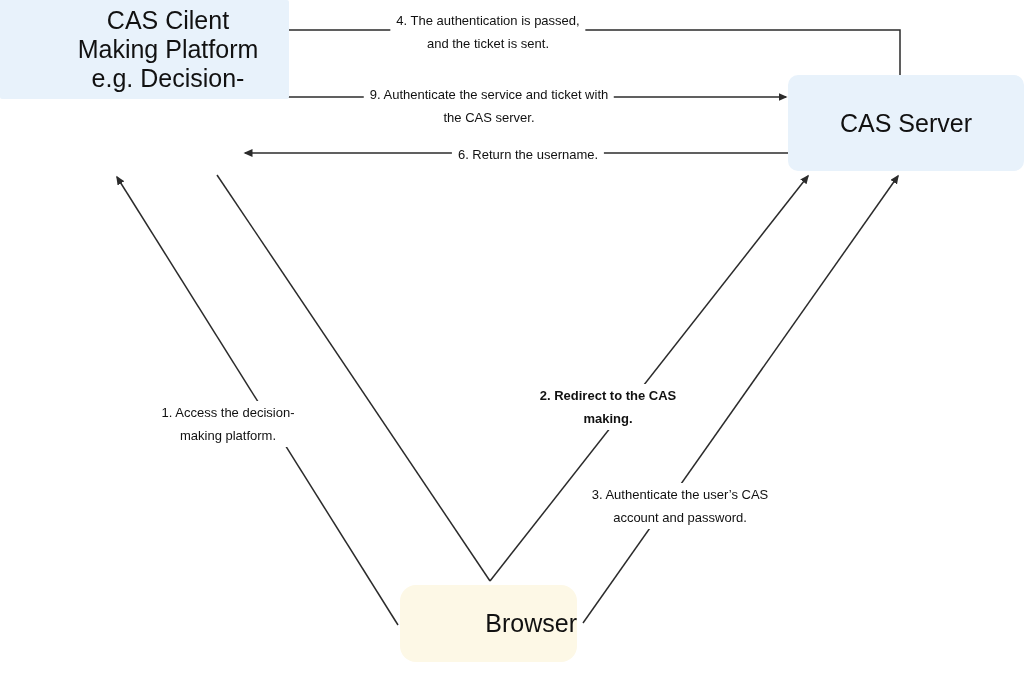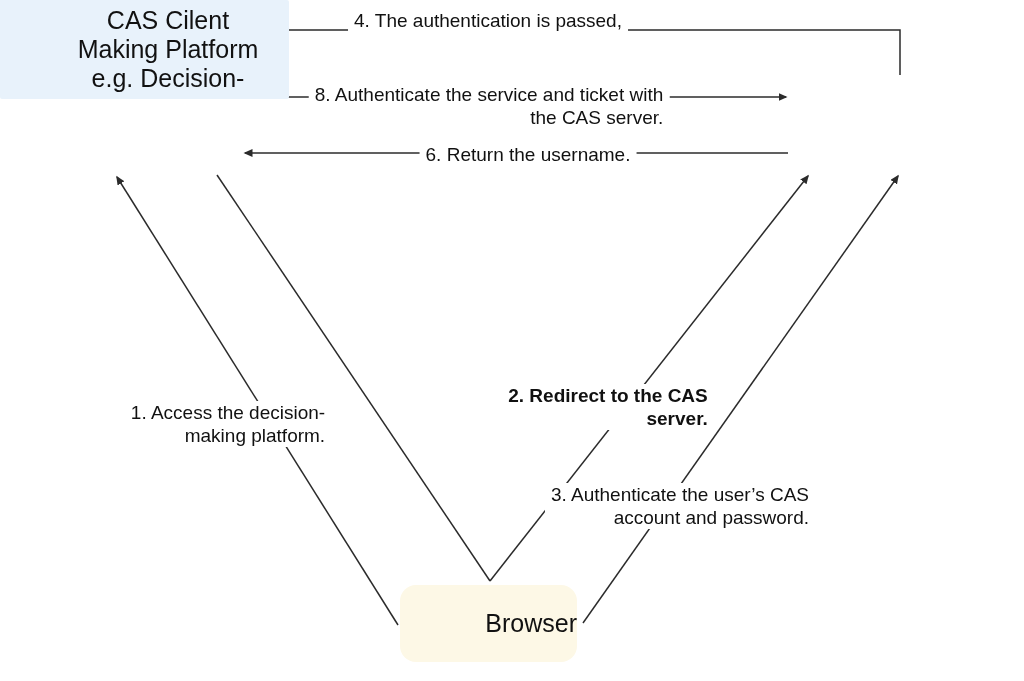--- a/index.html
+++ b/index.html
@@ -39,23 +39,23 @@
   .node-blue{background:var(--node-blue);}
   .node-yellow{background:var(--node-yellow);}
   .node-cas-client{left:0;top:74;width:289px;height:99px;border-radius:2px;padding-left:47px;}
   .node-cas-server{left:788px;top:75px;width:236px;height:96px;border-radius:10px;}
   .node-browser{left:400px;top:585px;width:177px;height:77px;border-radius:16px;align-items:flex-end;}
   .step-label{
     position:absolute;
     transform:translateX(-50%);
     background:var(--background);
     color:var(--text);
-    font-size:19px;
+    font-size:13px;
     line-height:23px;
-    text-align:right;
+    text-align:center;
     padding:0 6px;
     white-space:nowrap;
   }
   .step-label span{display:block;}
   .label-step1{left:228px;top:401px;}
   .label-step2{left:608px;top:384px;font-weight:bold;}
   .label-step3{left:680px;top:477px;margin-top:6px;}
   .label-step4{left:488px;top:9px;}
   .label-step5{left:489px;top:83px;}
   .label-step6{left:528px;top:143px;}
@@ -92,46 +92,50 @@
   </svg>
 
   <div class="corner-fragment"></div>
 
   <div class="node node-blue node-cas-client">
     <span>CAS Cilent</span>
     <span>Making Platform</span>
     <span>e.g. Decision-</span>
   </div>
 
+  <div class="node node-blue node-cas-server">
+    <span>CAS Server</span>
+  </div>
 
   <div class="node node-yellow node-browser">
     <span>Browser</span>
   </div>
 
   <div class="step-label label-step1">
     <span>1. Access the decision-</span>
     <span>making platform.</span>
   </div>
 
   <div class="step-label label-step2">
     <span>2. Redirect to the CAS</span>
-    <span>server.</span>
+    <span>making.</span>
   </div>
 
   <div class="step-label label-step3">
     <span>3. Authenticate the user’s CAS</span>
     <span>account and password.</span>
   </div>
 
   <div class="step-label label-step4">
     <span>4. The authentication is passed,</span>
+    <span>and the ticket is sent.</span>
   </div>
 
   <div class="step-label label-step5">
-    <span>8. Authenticate the service and ticket with</span>
+    <span>9. Authenticate the service and ticket with</span>
     <span>the CAS server.</span>
   </div>
 
   <div class="step-label label-step6">
     <span>6. Return the username.</span>
   </div>
 
 </div>
 
 </body></html>

